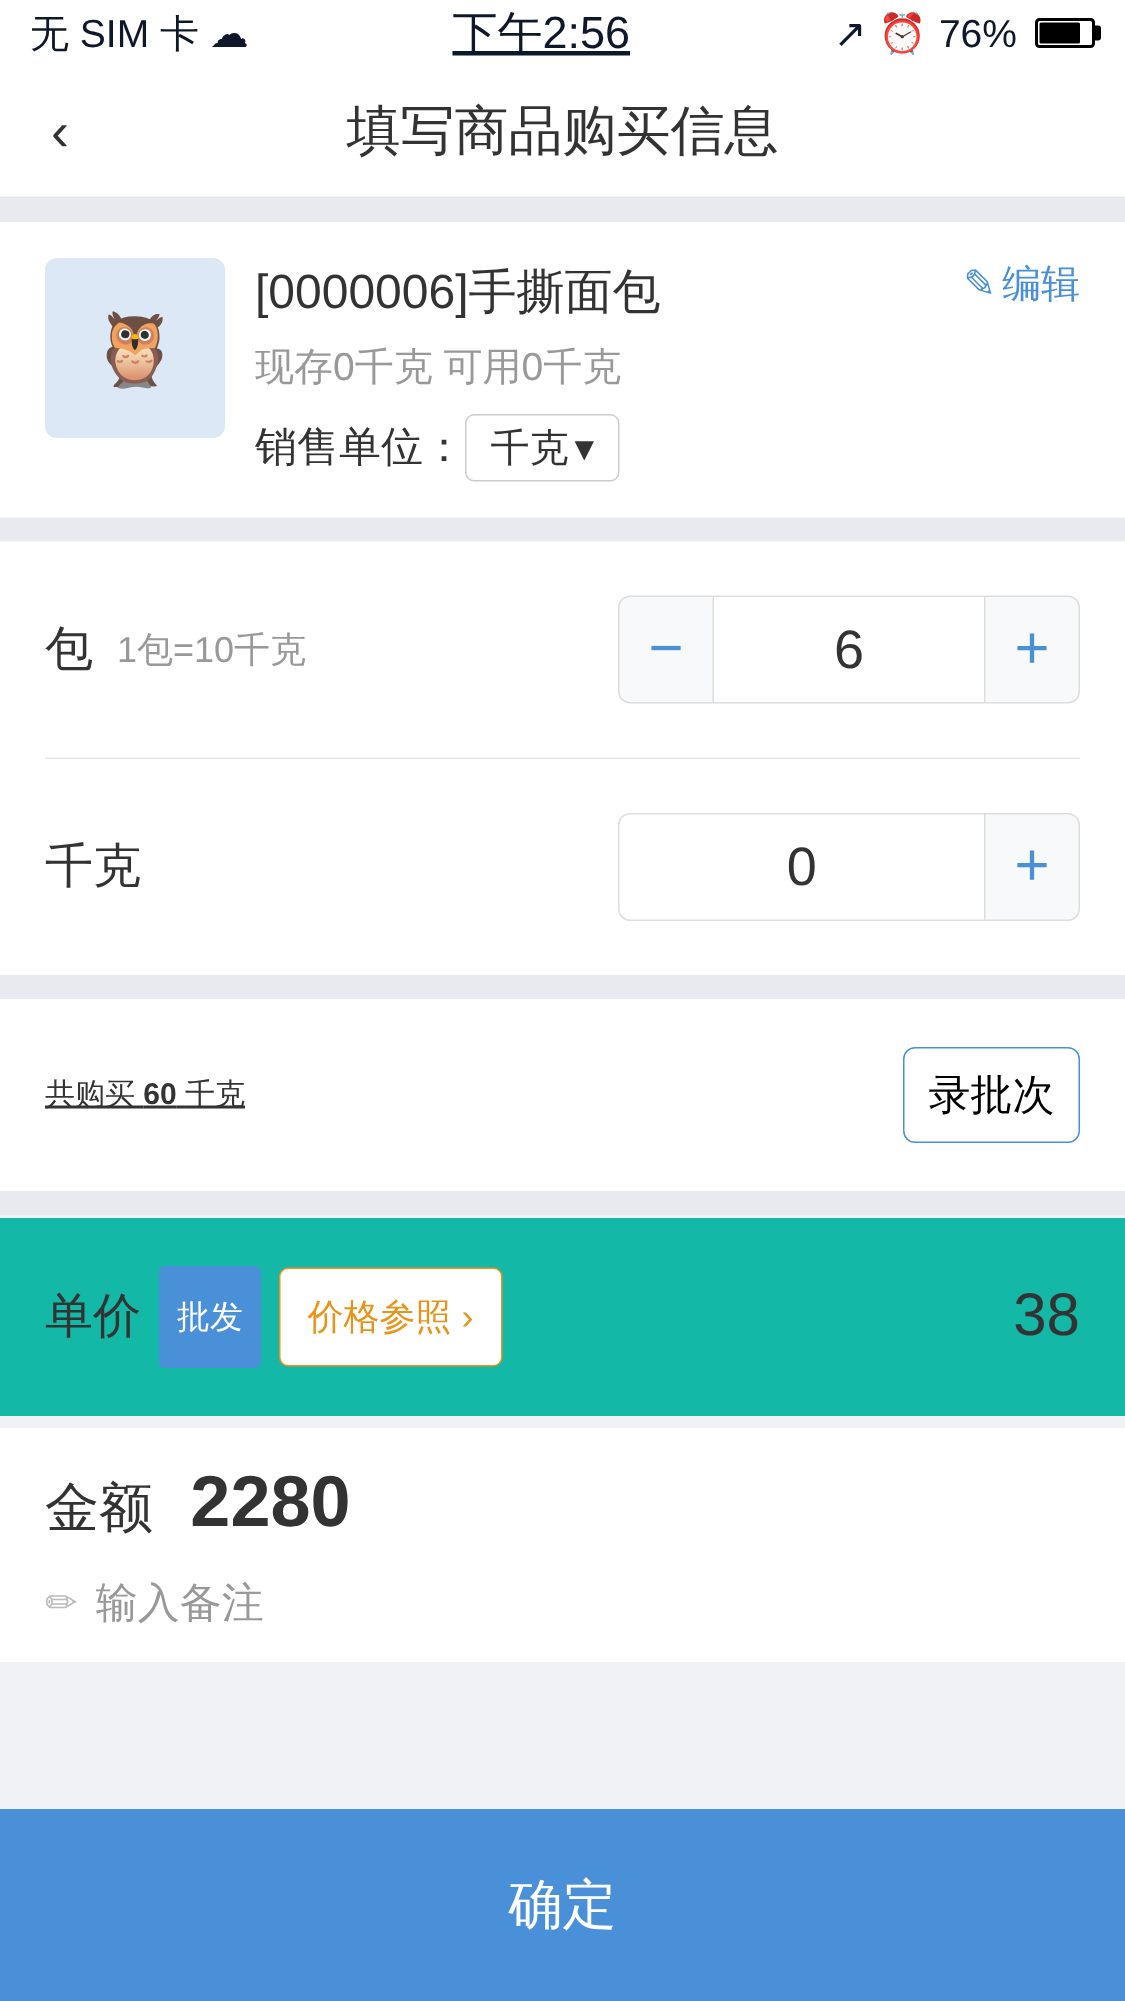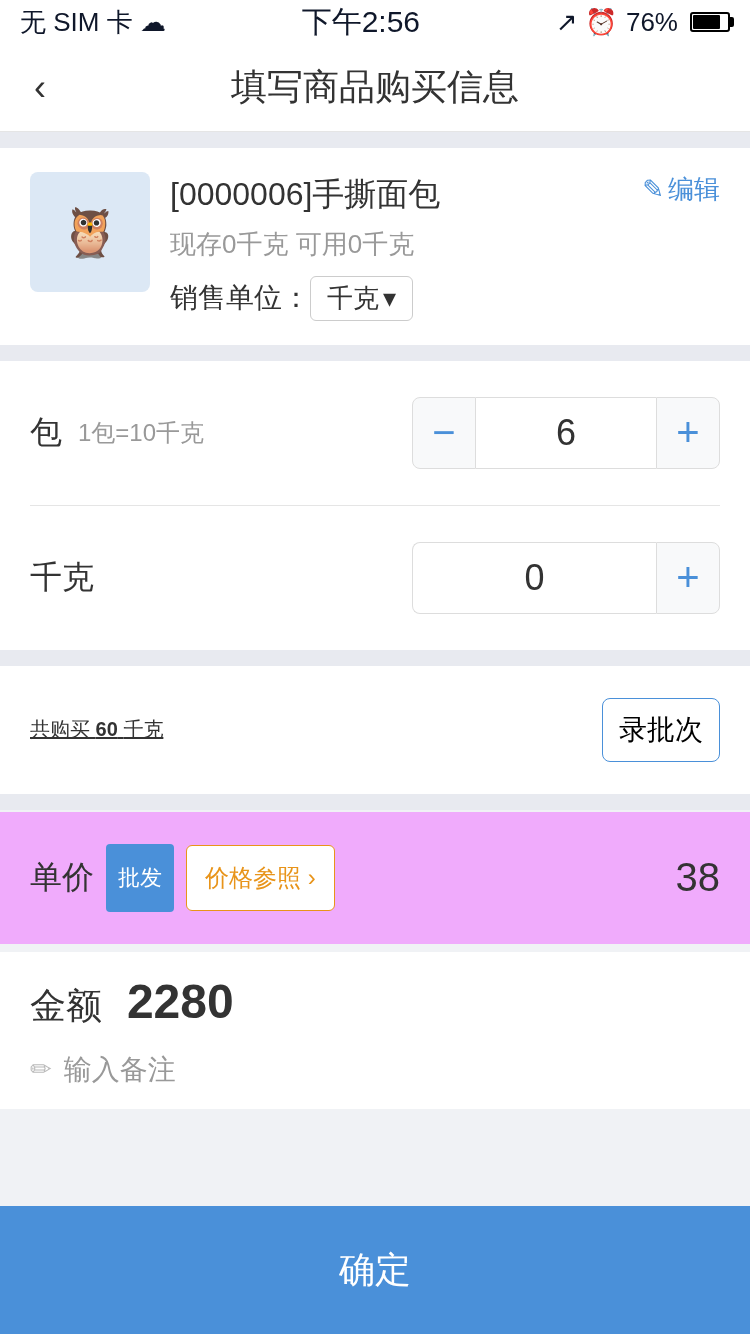--- a/index.html
+++ b/index.html
@@ -19,21 +19,21 @@
       height: 44px;
       background: #fff;
       display: flex;
       align-items: center;
       justify-content: space-between;
       padding: 0 20px;
       font-size: 28px;
       color: #0f172a;
     }
     .status-left { display: flex; align-items: center; gap: 8px; font-size: 26px; }
-    .status-center { font-size: 30px; font-weight: 500; }
+    .status-center { font-size: 30px; font-weight: 500; text-decoration: underline; }
     .status-right { display: flex; align-items: center; gap: 8px; font-size: 26px; }
     .battery-icon {
       display: inline-block;
       width: 40px; height: 20px;
       border: 2px solid #000;
       border-radius: 3px;
       position: relative;
       margin-left: 4px;
     }
     .battery-icon::after {
@@ -234,21 +234,21 @@
       border-radius: 8px;
       padding: 12px 16px;
       font-size: 28px;
       color: #000000;
       background: #fff;
       cursor: pointer;
     }
 
     
     .price-section {
-      background: #f0abfc;
+      background: #14b8a6;
       padding: 32px 30px;
       display: flex;
       align-items: center;
       justify-content: space-between;
       margin-top: 2px;
       gap: 35px;
     }
     .price-label {
       display: flex;
       align-items: center;

